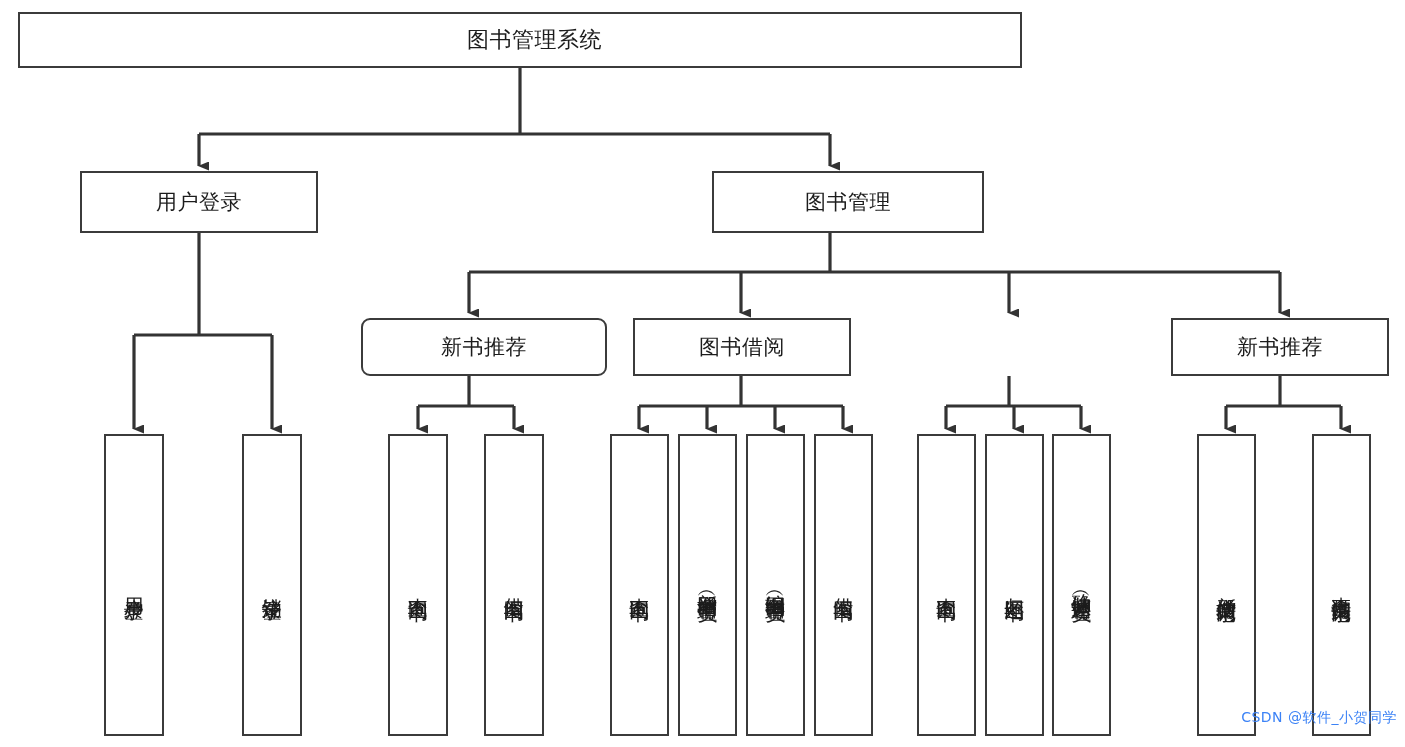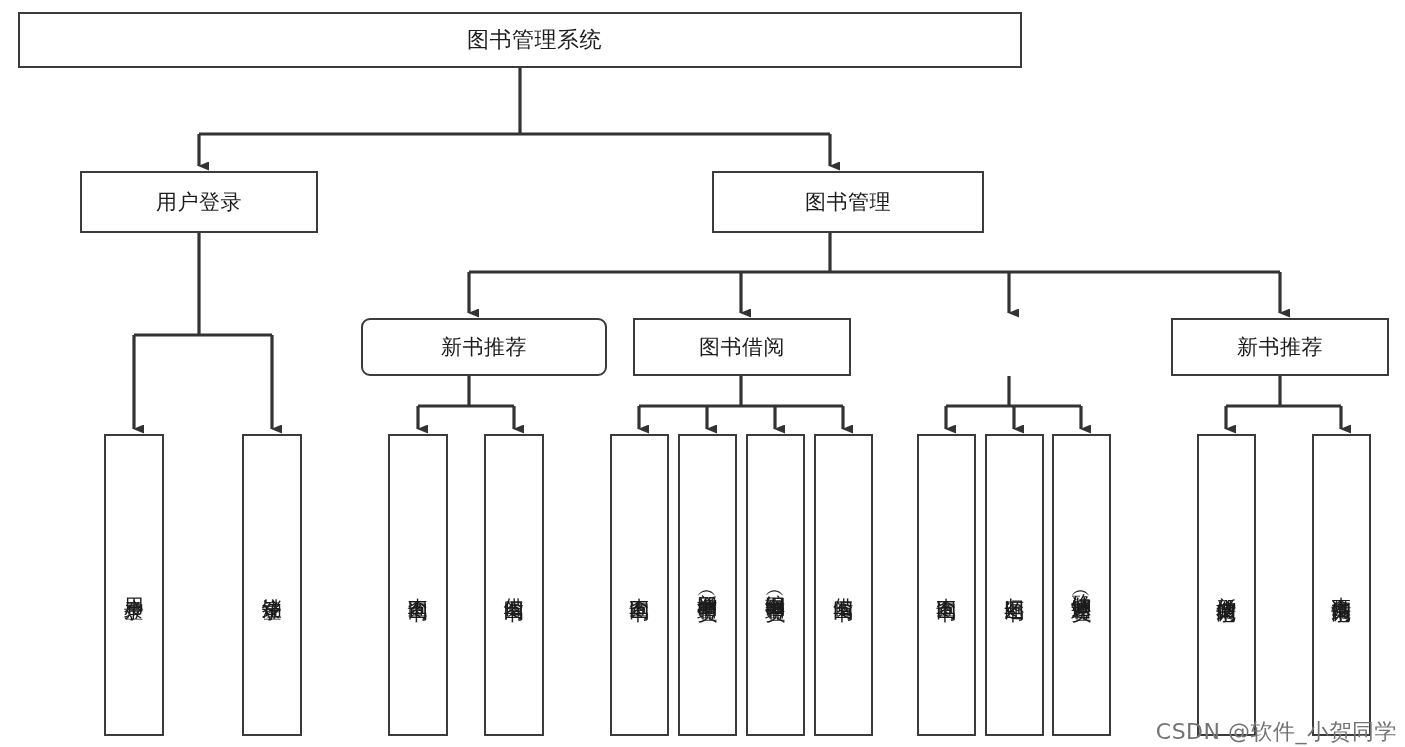--- a/index.html
+++ b/index.html
@@ -53,23 +53,23 @@
     text-orientation: upright;
     font-size: 20px;
     line-height: 1.22;
     letter-spacing: 1.5px;
     white-space: nowrap;
     max-height: 270px;
   }
   #watermark {
     position: absolute;
     right: 8px;
-    bottom: 0;
-    font-size: 22px;
-    color: #737373;
+    bottom: 20px;
+    font-size: 14px;
+    color: #3b82f6;
     letter-spacing: 0.5px;
     z-index: 3;
     white-space: nowrap;
   }
 </style>
 </head>
 <body>
 
 <div id="diagram-root">
 

